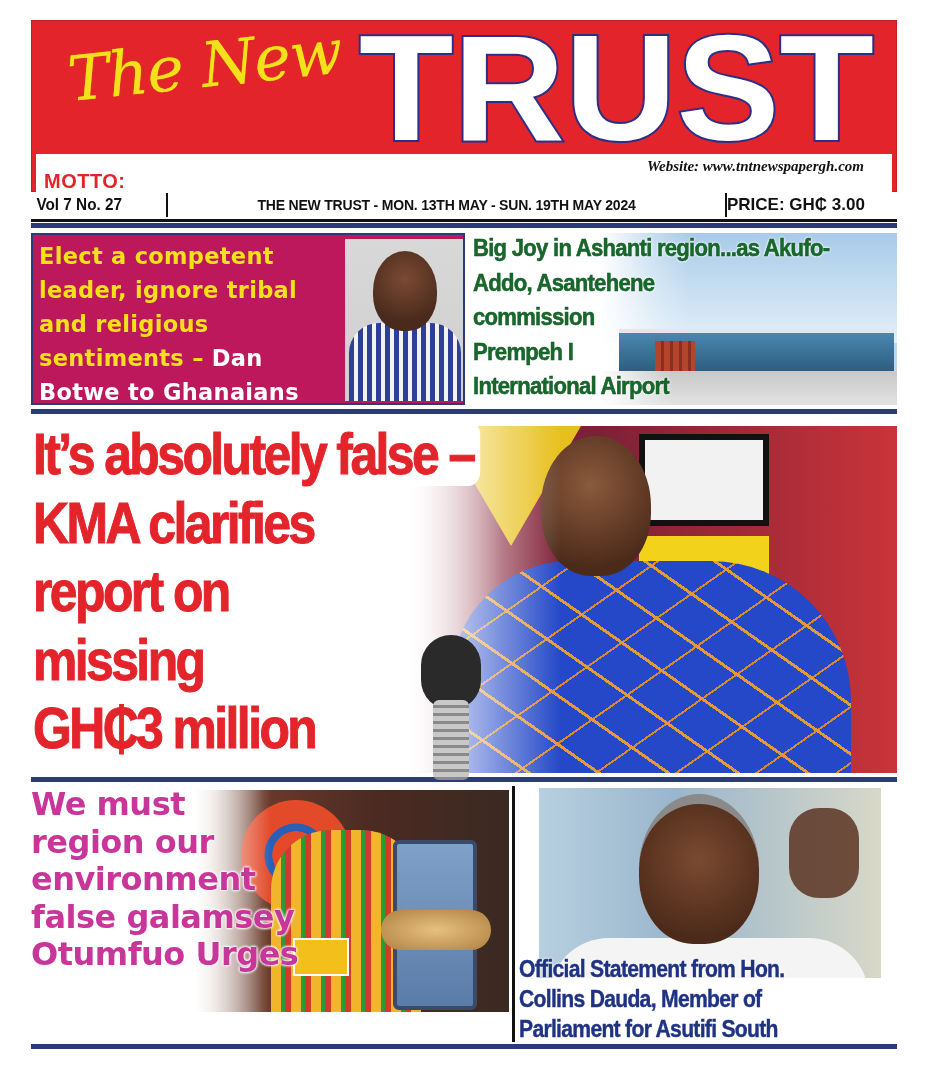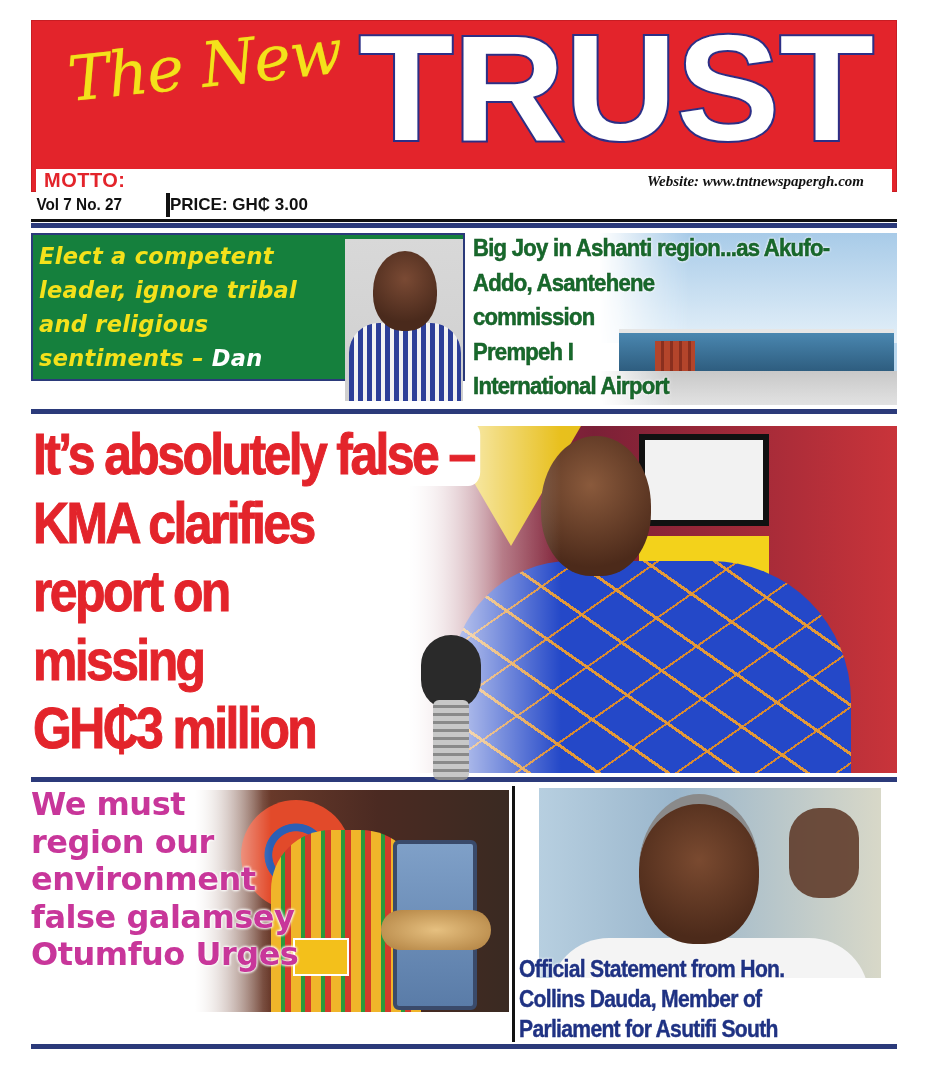--- a/index.html
+++ b/index.html
@@ -21,22 +21,22 @@
   }
   .trust-title {
     position: absolute; left: 327px; top: -8px; width: 540px; height: 140px;
     font-family: "Liberation Sans", sans-serif; font-weight: 900;
     font-size: 150px; line-height: 150px; color: #ffffff;
     letter-spacing: 0px; transform: scaleX(1.03); transform-origin: left top;
     -webkit-text-stroke: 4px #2c2f86;
     paint-order: stroke fill;
   }
   .motto-bar {
-    position: absolute; left: 4px; top: 148px; width: 856px; height: 39px;
-    background: #ffffff; display: flex; align-items: flex-start;
+    position: absolute; left: 4px; top: 133px; width: 856px; height: 39px;
+    background: #ffffff; display: flex; align-items: flex-end;
   }
   .motto-label {
     margin-left: 8px; font-family: "Liberation Sans", sans-serif; font-weight: 900;
     font-size: 20px; color: #e3242b; letter-spacing: 0.5px; transform: scaleY(1.05);
   }
   .motto-text {
     margin-left: 14px; font-family: "DejaVu Serif", serif; font-style: italic;
     font-size: 19px; color: #111; letter-spacing: 0.5px;
   }
   .website {
@@ -60,22 +60,22 @@
     letter-spacing: -0.2px;
   }
   .price {
     width: 170px; font-weight: 900; font-size: 17px; color: #111;
   }
   .rule-black { position: absolute; left: 31px; top: 219px; width: 866px; height: 3px; background: #111; }
   .rule-blue  { position: absolute; left: 31px; top: 223px; width: 866px; height: 5px; background: #2b3a7a; }
 
   
   .story-dan {
-    position: absolute; left: 31px; top: 233px; width: 434px; height: 148px;
-    background: #15803d; border: 2px solid #2b3a7a; font-style: italic;
+    position: absolute; left: 31px; top: 233px; width: 434px; height: 172px;
+    background: #be185d; border: 2px solid #2b3a7a;
   }
   .dan-headline {
     position: absolute; left: 6px; top: 4px; width: 310px;
     font-family: "DejaVu Sans", sans-serif; font-weight: bold;
     font-size: 22.5px; line-height: 34px; color: #f4e11b; letter-spacing: 0.3px;
   }
   .dan-headline .white { color: #ffffff; }
   .dan-photo {
     position: absolute; left: 312px; top: 4px; width: 118px; height: 162px;
     background: linear-gradient(#d8d8d8, #cfcfcf); overflow: hidden;
@@ -283,20 +283,21 @@
   <div class="trust-title">TRUST</div>
   <div class="motto-bar">
     <span class="motto-label">MOTTO:</span>
     <span class="website">Website: www.tntnewspapergh.com</span>
   </div>
 </header>
 
 <div class="dateline">
   <span class="vol">Vol 7 No. 27</span>
   <span class="sep"></span>
+  <span class="date-text">THE NEW TRUST - MON. 13TH MAY - SUN. 19TH MAY 2024</span>
   <span class="sep"></span>
   <span class="price">PRICE: GH₵ 3.00</span>
 </div>
 <div class="rule-black"></div>
 <div class="rule-blue"></div>
 
 <article class="story-dan">
   <h2 class="dan-headline"><span>Elect a competent leader, ignore tribal and religious sentiments –</span><span class="white"> Dan Botwe to Ghanaians</span></h2>
   <div class="dan-photo" title="Portrait of Dan Botwe in striped smock">
     <div class="dan-smock"></div>

